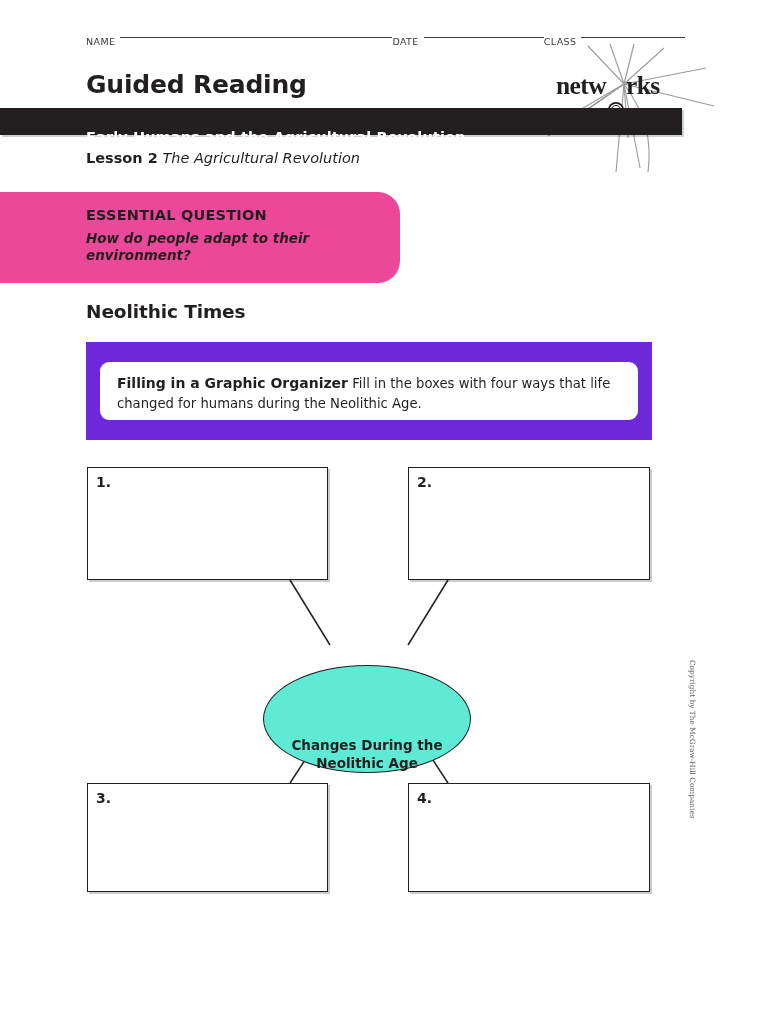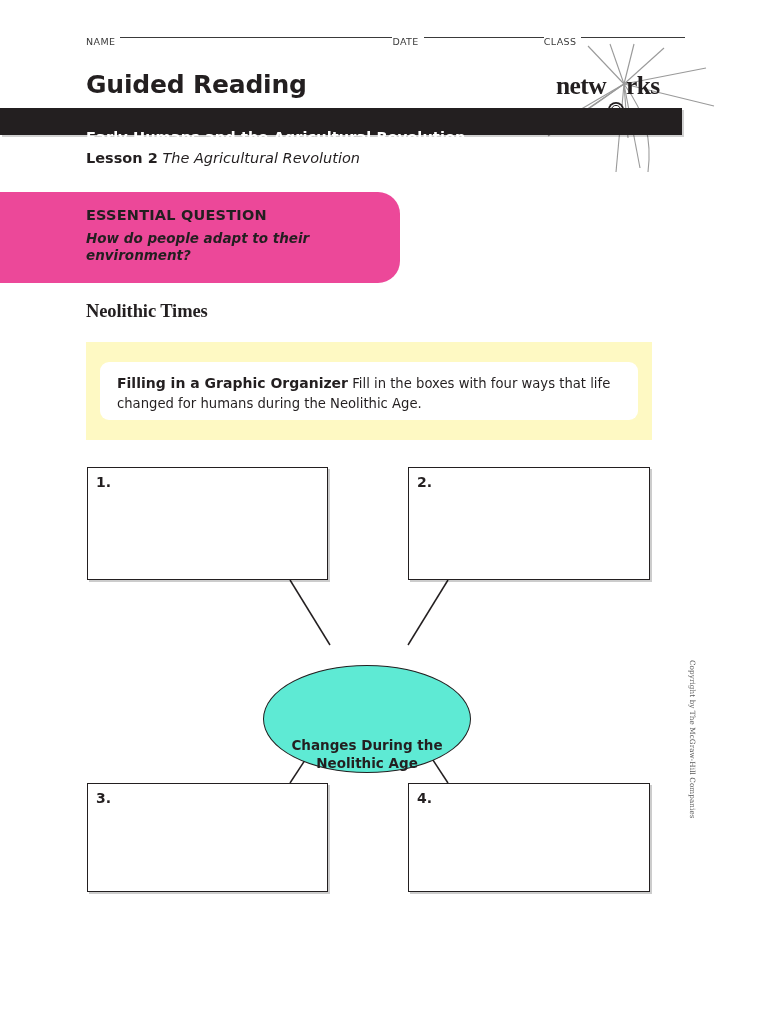--- a/index.html
+++ b/index.html
@@ -170,31 +170,30 @@
   }
 
   
   .section-head {
     position: absolute;
     left: 86px;
     top: 301px;
     font-size: 18.5px;
     font-weight: bold;
     letter-spacing: -0.1px;
-    font-family: Liberation Serif, serif;
   }
 
   
   .dir-outer {
     position: absolute;
     left: 86px;
     top: 342px;
     width: 566px;
     height: 98px;
-    background: #fef9c3;
+    background: #6d28d9;
   }
   .dir-inner {
     position: absolute;
     left: 14px;
     top: 20px;
     width: 538px;
     height: 58px;
     background: #ffffff;
     border-radius: 9px;
   }

